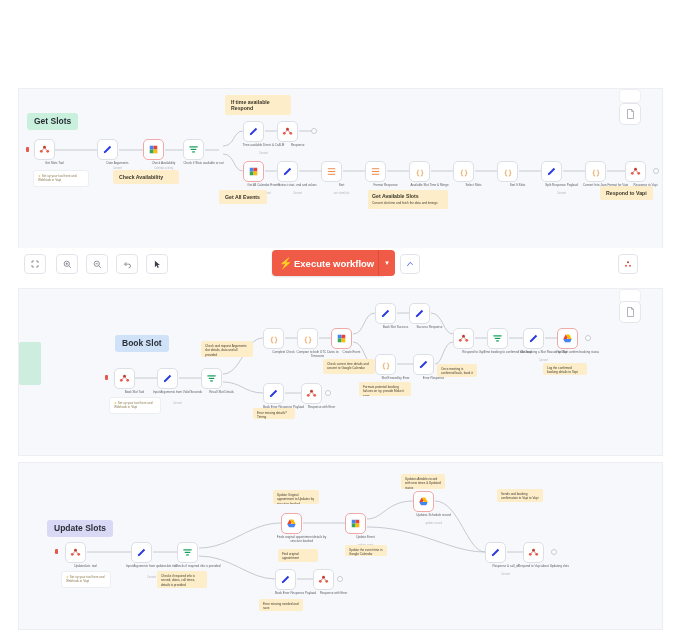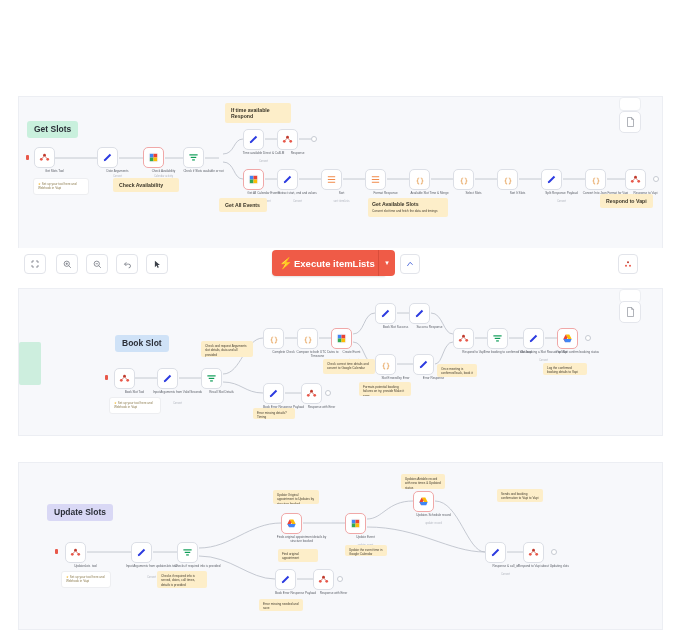--- a/index.html
+++ b/index.html
@@ -18,22 +18,22 @@
     letter-spacing: -0.2px; white-space: nowrap;
   }
 
   
   .canvas {
     position: absolute;
     background: #f7f8fb;
     border: 1px solid #eceef3;
     overflow: hidden;
   }
-  .canvas.p1 { left: 18px;  top: 96px;  width: 645px; height: 186px; }
-  .canvas.p2 { left: 18px;  top: 288px; width: 645px; height: 148px; }
+  .canvas.p1 { left: 18px;  top: 88px;  width: 645px; height: 186px; }
+  .canvas.p2 { left: 18px;  top: 288px; width: 645px; height: 168px; }
   .canvas.p3 { left: 18px;  top: 462px; width: 645px; height: 168px; }
 
   
   .toolbar {
     position: absolute; left: 18px; top: 248px; width: 645px; height: 40px;
     background: #ffffff;
   }
   .tbtn {
     position: absolute; top: 6px; width: 22px; height: 20px;
     background: #ffffff; border: 1px solid #e2e4ea; border-radius: 4px;
@@ -360,21 +360,21 @@
       </svg>
     </div>
     <div class="tbtn" style="left:128px;">
       <svg width="9" height="9" viewBox="0 0 24 24">
         <path d="M5 2 L5 19 L9.5 14.5 L12.5 21 L15.5 19.5 L12.5 13.5 L18.5 13 Z" fill="#3b4048"></path>
       </svg>
     </div>
 
     <div class="exec-btn">
       <span class="bolt">⚡</span>
-      <span>Execute itemLists</span>
+      <span>Execute workflow</span>
     </div>
     <div class="exec-caret">▾</div>
 
     <div class="small-ic" style="left:382px;">
       <svg width="8" height="8" viewBox="0 0 24 24">
         <path d="M4 18 L12 7 L20 14" fill="none" stroke="#3556d6" stroke-width="2.4"></path>
       </svg>
     </div>
     <div class="small-ic" style="left:600px;">
       <svg width="8" height="8" viewBox="0 0 24 24">
@@ -576,21 +576,21 @@
       <path d="M180 85 C 212 85, 230 60, 262 60"></path>
       <path d="M180 93 C 212 93, 230 116, 256 116"></path>
       <line x1="284" y1="60" x2="326" y2="60"></line>
       <path d="M348 56 C 364 56, 368 38, 394 38"></path>
       <path d="M348 64 C 400 64, 430 89, 466 89"></path>
       <path d="M416 38 C 440 38, 448 89, 466 89"></path>
       <line x1="488" y1="89" x2="504" y2="89"></line>
       <line x1="278" y1="116" x2="294" y2="116"></line>
     </svg>
 
-    <div class="sec-label sec-purple" style="left:28px; top:41px;">Update Slots</div>
+    <div class="sec-label sec-purple" style="left:28px; top:57px;">Update Slots</div>
 
     <div class="redcap" style="left:36px; top:86px;"></div>
 
     <div class="node" style="left:46px; top:79px;">
       <svg class="g" width="11" height="11" viewBox="0 0 24 24">
         <circle cx="5" cy="16" r="3" fill="#e8584a"></circle>
           <circle cx="12" cy="7" r="3" fill="#c0392b"></circle>
           <circle cx="19" cy="16" r="3" fill="#e8584a"></circle>
         <path d="M7 14 L11 9 M13 9 L17 14" stroke="#c0392b" stroke-width="1.4"></path>
       </svg>

